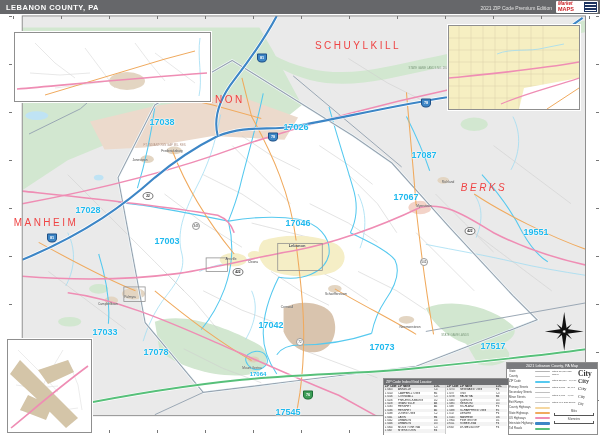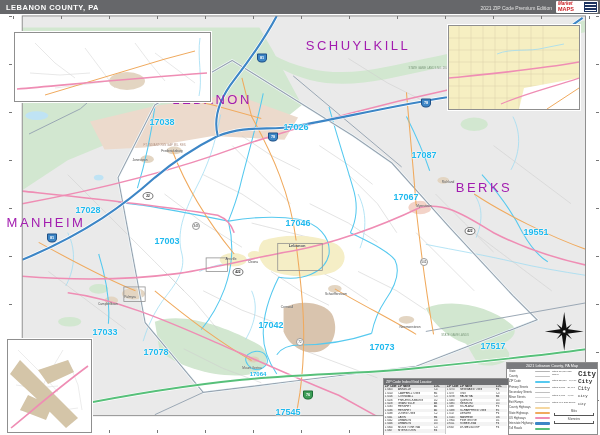--- a/index.html
+++ b/index.html
@@ -12,41 +12,41 @@
   #logo .l1{position:absolute;left:2px;top:1px;font-size:4.5px;font-style:italic;font-weight:bold;color:#cc2127;line-height:4.5px;}
   #logo .l2{position:absolute;left:2px;top:6px;font-size:5.5px;font-weight:bold;color:#cc2127;line-height:5.5px;}
   #logo .blk{position:absolute;right:1px;top:1px;width:13px;height:10px;background:#1d3461;}
   #logo .blk i{display:block;height:1px;background:#fff;margin:2px 1px 0 1px;}
   
   #map{position:absolute;left:0;top:14px;width:600px;height:421px;background:#fff;}
   #map svg{position:absolute;left:0;top:0;}
   .tick{position:absolute;z-index:4;}
   
   .zl{position:absolute;transform:translate(-50%,-50%);color:#1fb9ee;font-weight:bold;font-size:9px;white-space:nowrap;text-shadow:0 0 2px #fff,0 0 2px #fff,0 0 1px #fff;z-index:6;}
-  .cl{position:absolute;transform:translate(-50%,-50%);color:#a21caf;font-size:13px;letter-spacing:2.5px;white-space:nowrap;z-index:5;}
+  .cl{position:absolute;transform:translate(-50%,-50%);color:#ef4444;font-size:10px;letter-spacing:2.5px;white-space:nowrap;z-index:5;}
   .tl{position:absolute;transform:translate(-50%,-50%);color:#4a4a4a;font-size:3.2px;white-space:nowrap;text-shadow:0 0 1px #fff;z-index:5;}
   .al{position:absolute;transform:translate(-50%,-50%);color:#7d9b7d;font-size:2.8px;white-space:nowrap;z-index:5;}
   .shield{position:absolute;transform:translate(-50%,-50%);z-index:6;text-align:center;white-space:nowrap;}
   .shield.i{width:8px;height:7px;background:#3d86c6;border:.5px solid #1d4f86;border-radius:1px 1px 45% 45%;color:#fff;font-size:3.8px;font-weight:bold;line-height:7px;}
   .shield.t{width:8px;height:7px;background:#3d9e57;border:.5px solid #1d6e37;border-radius:1px 1px 45% 45%;color:#fff;font-size:3.8px;font-weight:bold;line-height:7px;}
   .shield.u{width:9px;height:6px;background:#fff;border:.5px solid #777;border-radius:50%;color:#222;font-size:3.2px;font-weight:bold;line-height:6px;}
   .shield.s{width:6px;height:6px;background:#fff;border:.5px solid #999;border-radius:50%;color:#333;font-size:3px;line-height:6px;}
   
   .inset{position:absolute;background:#fff;border:1px solid #8f8f8f;box-shadow:0 0 0 1px #fff;z-index:10;}
   
   #legend{position:absolute;left:506px;top:348px;width:90px;height:71px;background:#fff;border:1px solid #8f8f8f;z-index:12;}
   #legend .bar{height:6px;background:#7a7b7e;color:#fff;font-size:3.8px;text-align:center;line-height:6px;}
   #legend .cols{position:relative;height:64px;}
   .lg-row{display:flex;align-items:center;height:5.2px;padding-left:2px;}
   .lg-row .lab{width:26px;font-size:2.8px;color:#444;line-height:3px;}
   .lg-row .sw{width:15px;border-radius:1px;}
   #lg-right{position:absolute;left:45px;top:1px;width:44px;}
   .cc-row{display:flex;align-items:center;height:7.5px;}
   .cc-row .lab{width:26px;font-size:2.5px;color:#444;line-height:2.8px;}
-  .cc-row .smp{color:#333;font-family:Liberation Mono, monospace;}
+  .cc-row .smp{color:#333;font-family:Liberation Serif, serif;}
   .sb{margin:2px 2px 0 2px;}
   .sb .cap{font-size:2.6px;color:#444;text-align:center;}
   .sb .bar2{height:2px;border-left:1px solid #555;border-right:1px solid #555;border-bottom:1px solid #555;}
   
   #ztab{position:absolute;left:383px;top:364px;width:124px;height:56px;background:#fff;border:1px solid #8f8f8f;z-index:12;}
   #ztab .bar{height:6px;background:#6d6e71;color:#fff;font-size:3.6px;line-height:6px;padding-left:2px;}
   #ztab .grp{position:absolute;top:6px;width:61px;height:49px;}
   #ztab .g0{left:0;border-right:1px solid #ccc;}
   #ztab .g1{left:62px;}
   .zt-h{display:flex;background:#ddd;font-weight:bold;}
@@ -243,21 +243,21 @@
     </svg>
 
     <div class="tick" style="left:13px;top:2px;width:582px;height:3px;background:repeating-linear-gradient(90deg,#777 0,#777 1px,transparent 1px,transparent 48px);"></div>
     <div class="tick" style="left:13px;top:416px;width:582px;height:3px;background:repeating-linear-gradient(90deg,#777 0,#777 1px,transparent 1px,transparent 48px);"></div>
     <div class="tick" style="left:9px;top:2px;width:3px;height:413px;background:repeating-linear-gradient(180deg,#777 0,#777 1px,transparent 1px,transparent 48px);"></div>
     <div class="tick" style="left:596px;top:2px;width:3px;height:413px;background:repeating-linear-gradient(180deg,#777 0,#777 1px,transparent 1px,transparent 48px);"></div>
 
     <div>
       <div class="cl" style="left: 358px; top: 31px;">SCHUYLKILL</div>
 
-      <div class="cl" style="left: 484px; top: 173px;">BERKS</div>
+      <div class="cl" style="left: 484px; top: 173px; font-style: italic;">BERKS</div>
 
       <div class="cl" style="left: 46px; top: 208px;">MANHEIM</div>
 
       <div class="cl" style="left: 212px; top: 85px;">LEBANON</div>
     </div>
     <div>
       <div class="al" style="left: 140px; top: 68px;">STATE GAME LANDS NO. 211</div>
 
       <div class="al" style="left: 428px; top: 54px;">STATE GAME LANDS NO. 280</div>
 

